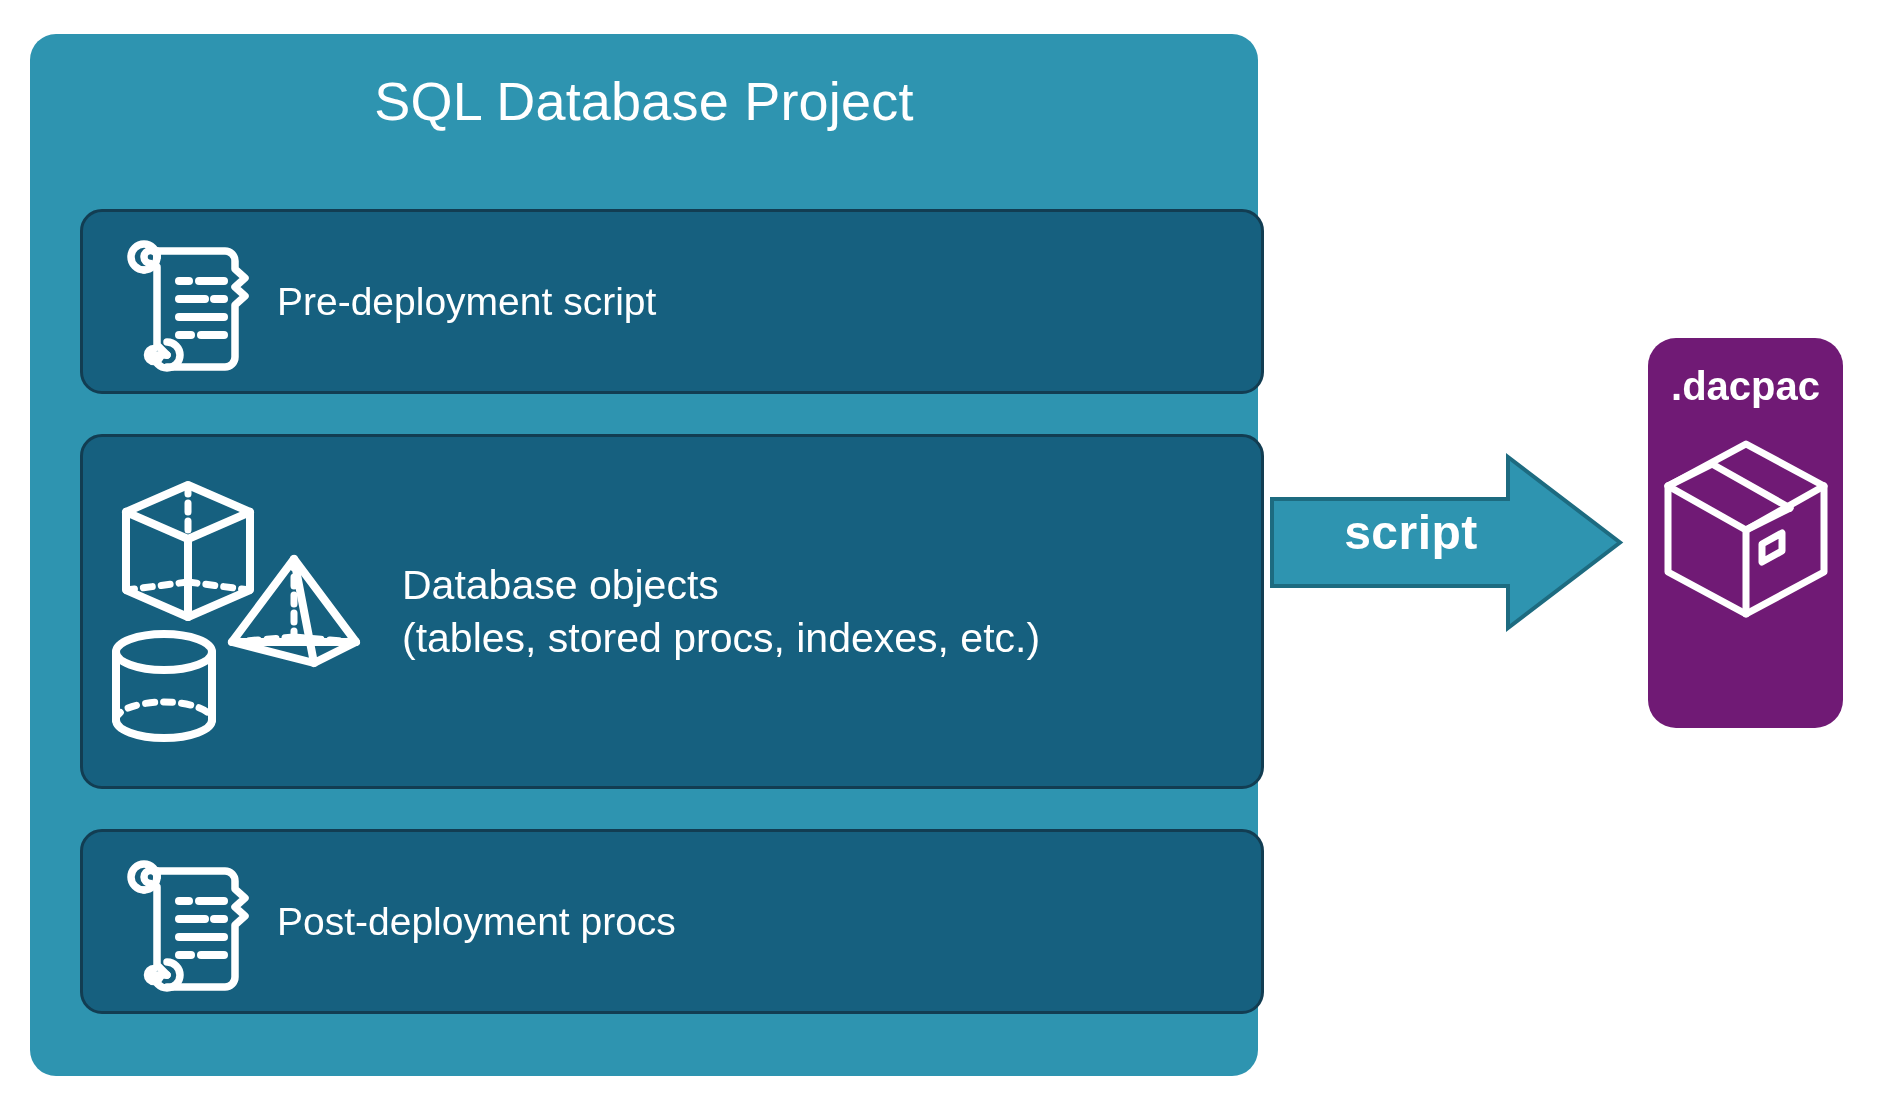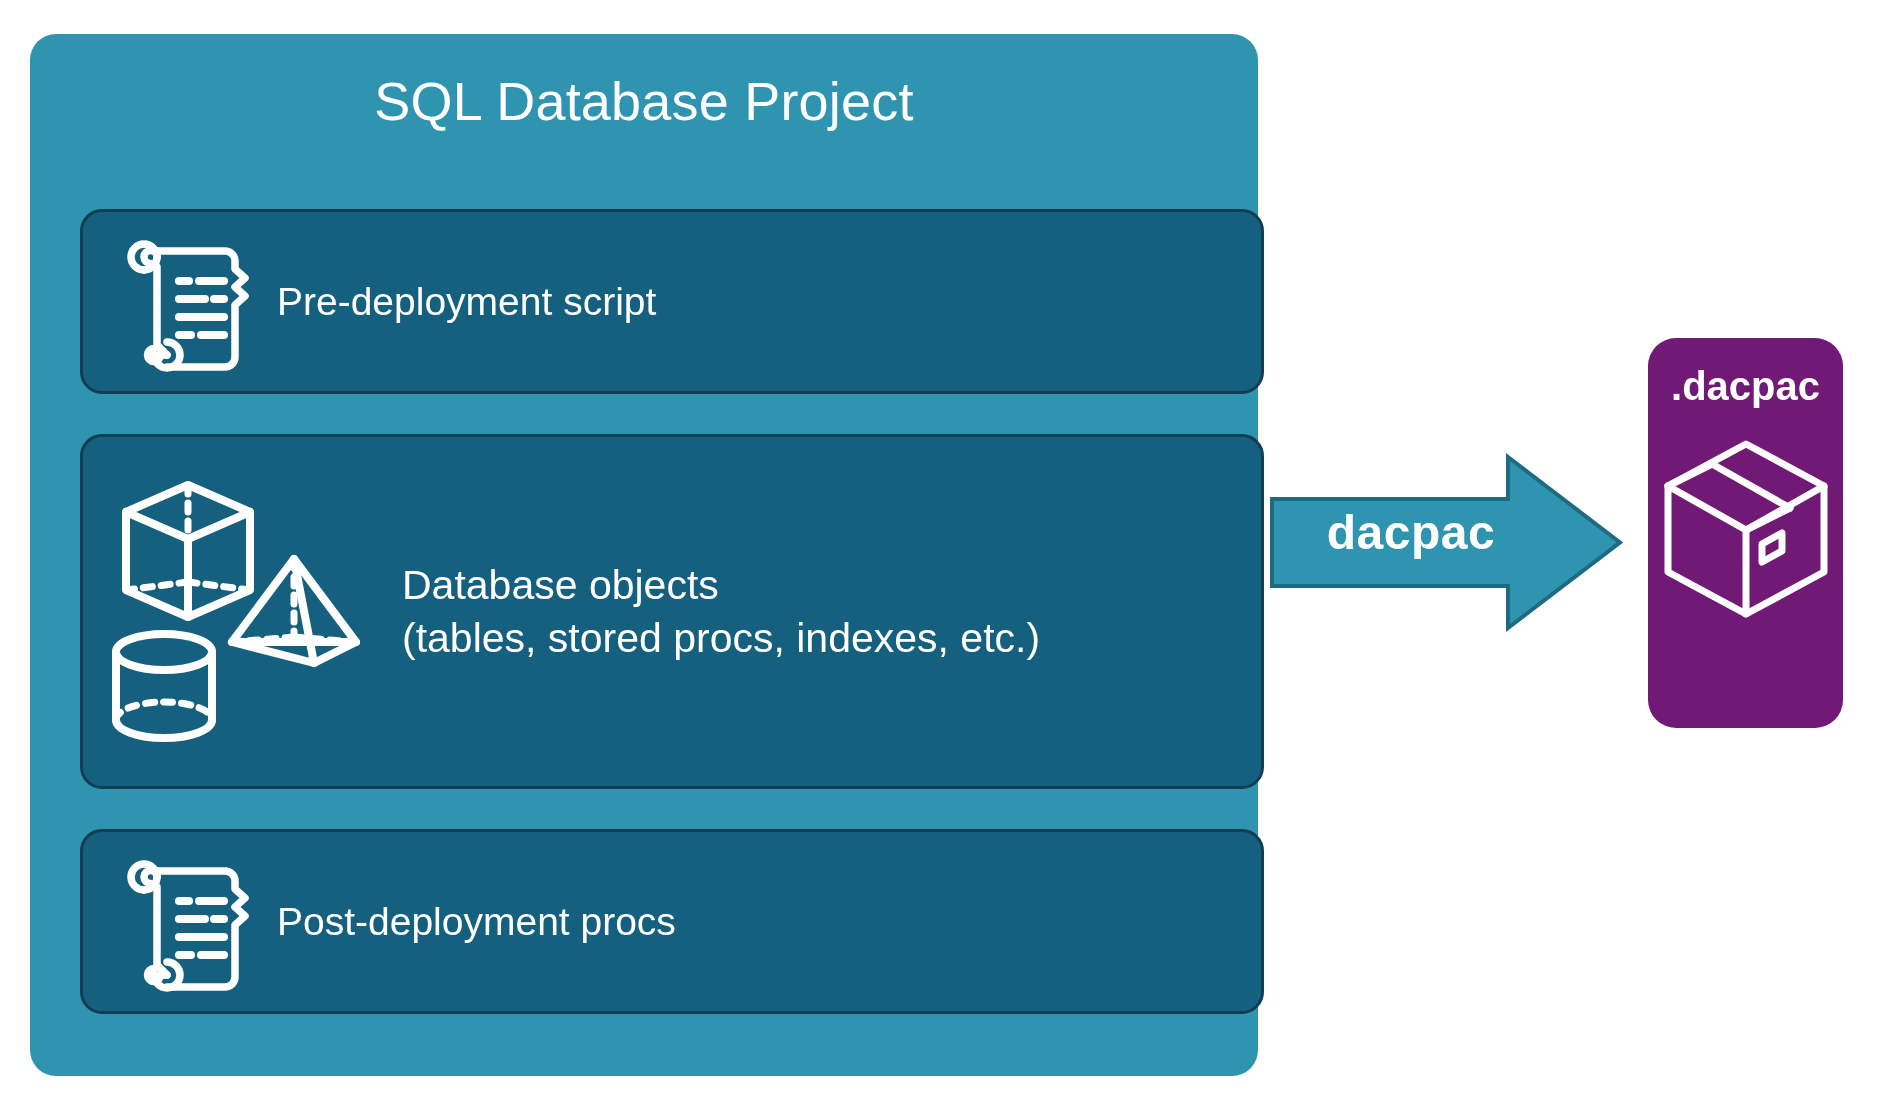--- a/index.html
+++ b/index.html
@@ -252,21 +252,21 @@
       <div class="card-label">Post-deployment procs</div>
     </div>
 
   </div>
 
   <div class="build-arrow">
     <svg width="350" height="175" viewBox="0 0 350 175">
       <path d="M0 44 L236 44 L236 2 L348 87.5 L236 173 L236 131 L0 131 Z" fill="#2e94b0" stroke="#1d6b80" stroke-width="4" stroke-linejoin="miter"></path>
     </svg>
   </div>
-  <div class="build-label">dacpac</div>
+  <div class="build-label">script</div>
 
   <div class="dacpac-box">
     <div class="dacpac-title">.dacpac</div>
 
     <div class="dacpac-icon">
       <svg width="180" height="190" viewBox="0 0 180 190" fill="none" stroke="#ffffff" stroke-width="7" stroke-linecap="round" stroke-linejoin="round">
 
         <path d="M90 10 L168 52 L168 138 L90 180 L12 138 L12 52 Z"></path>
 
         <path d="M90 96 L90 180"></path>

